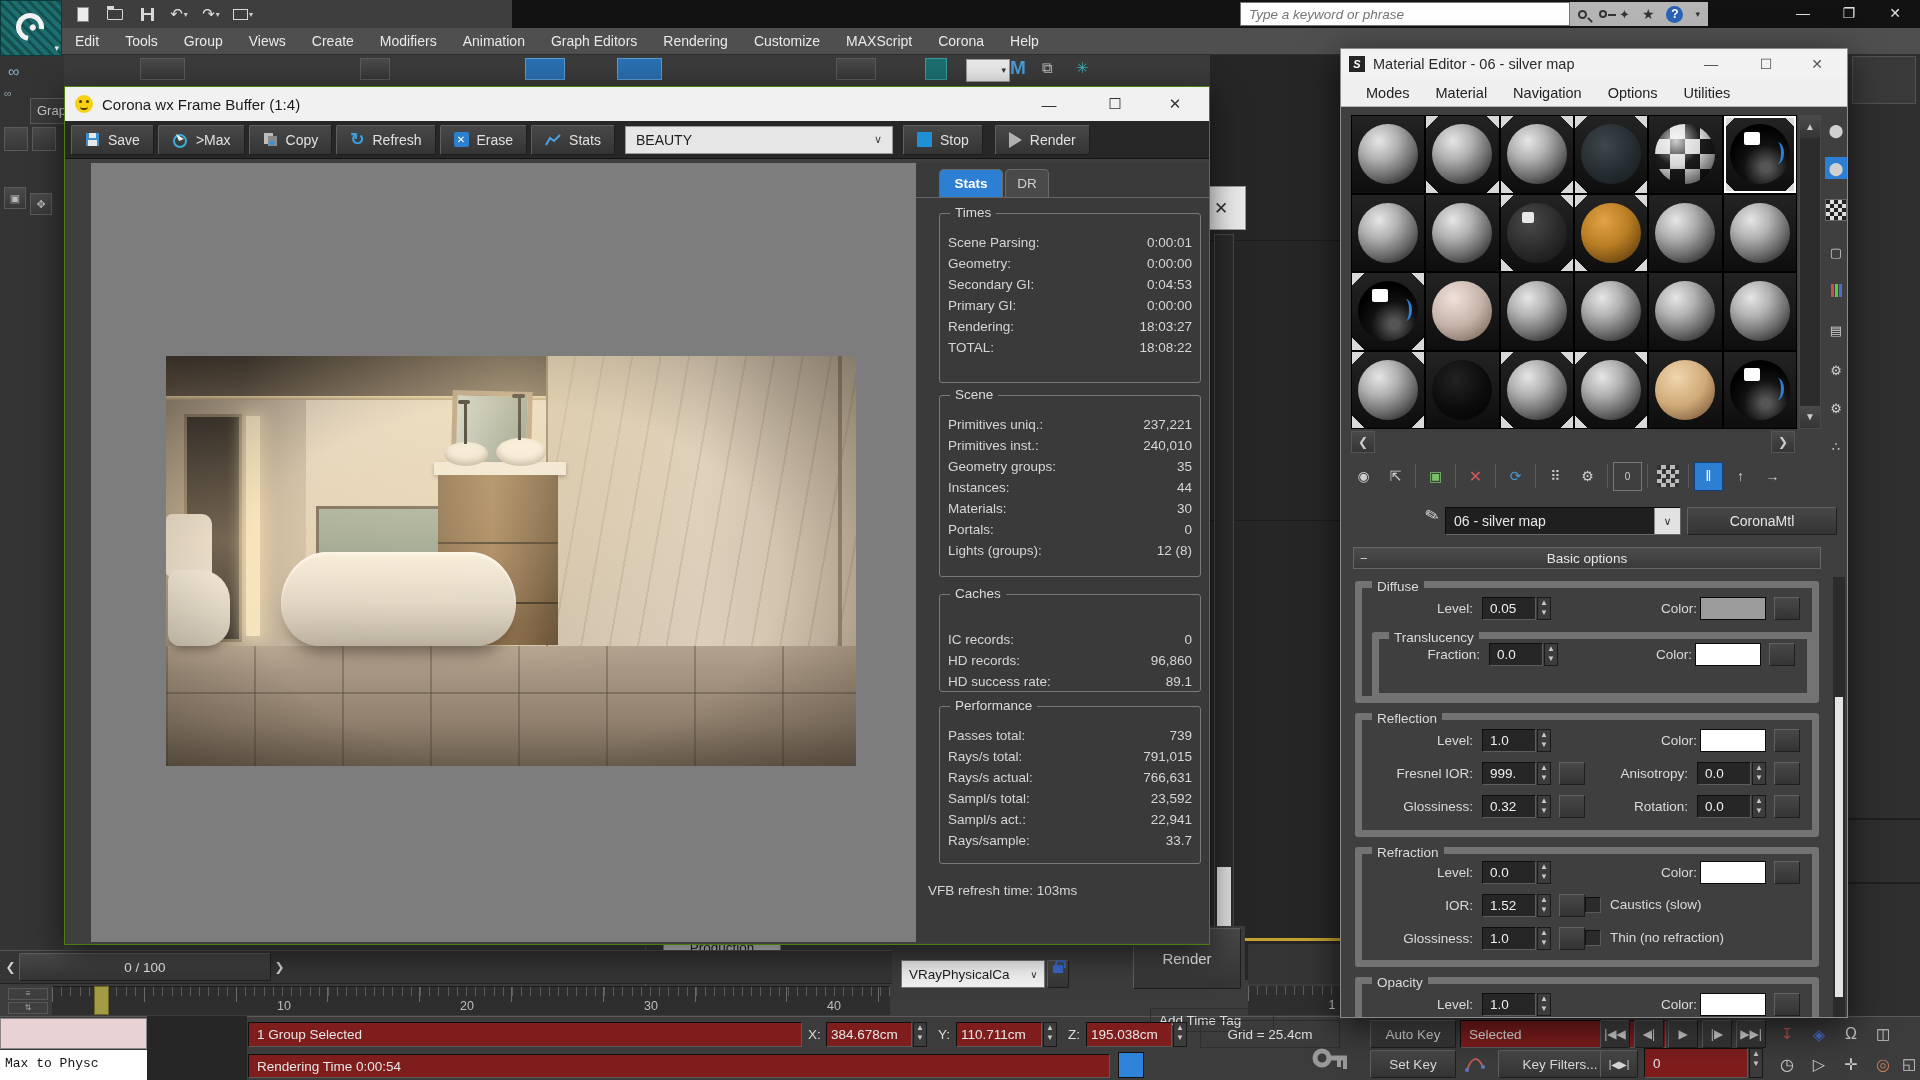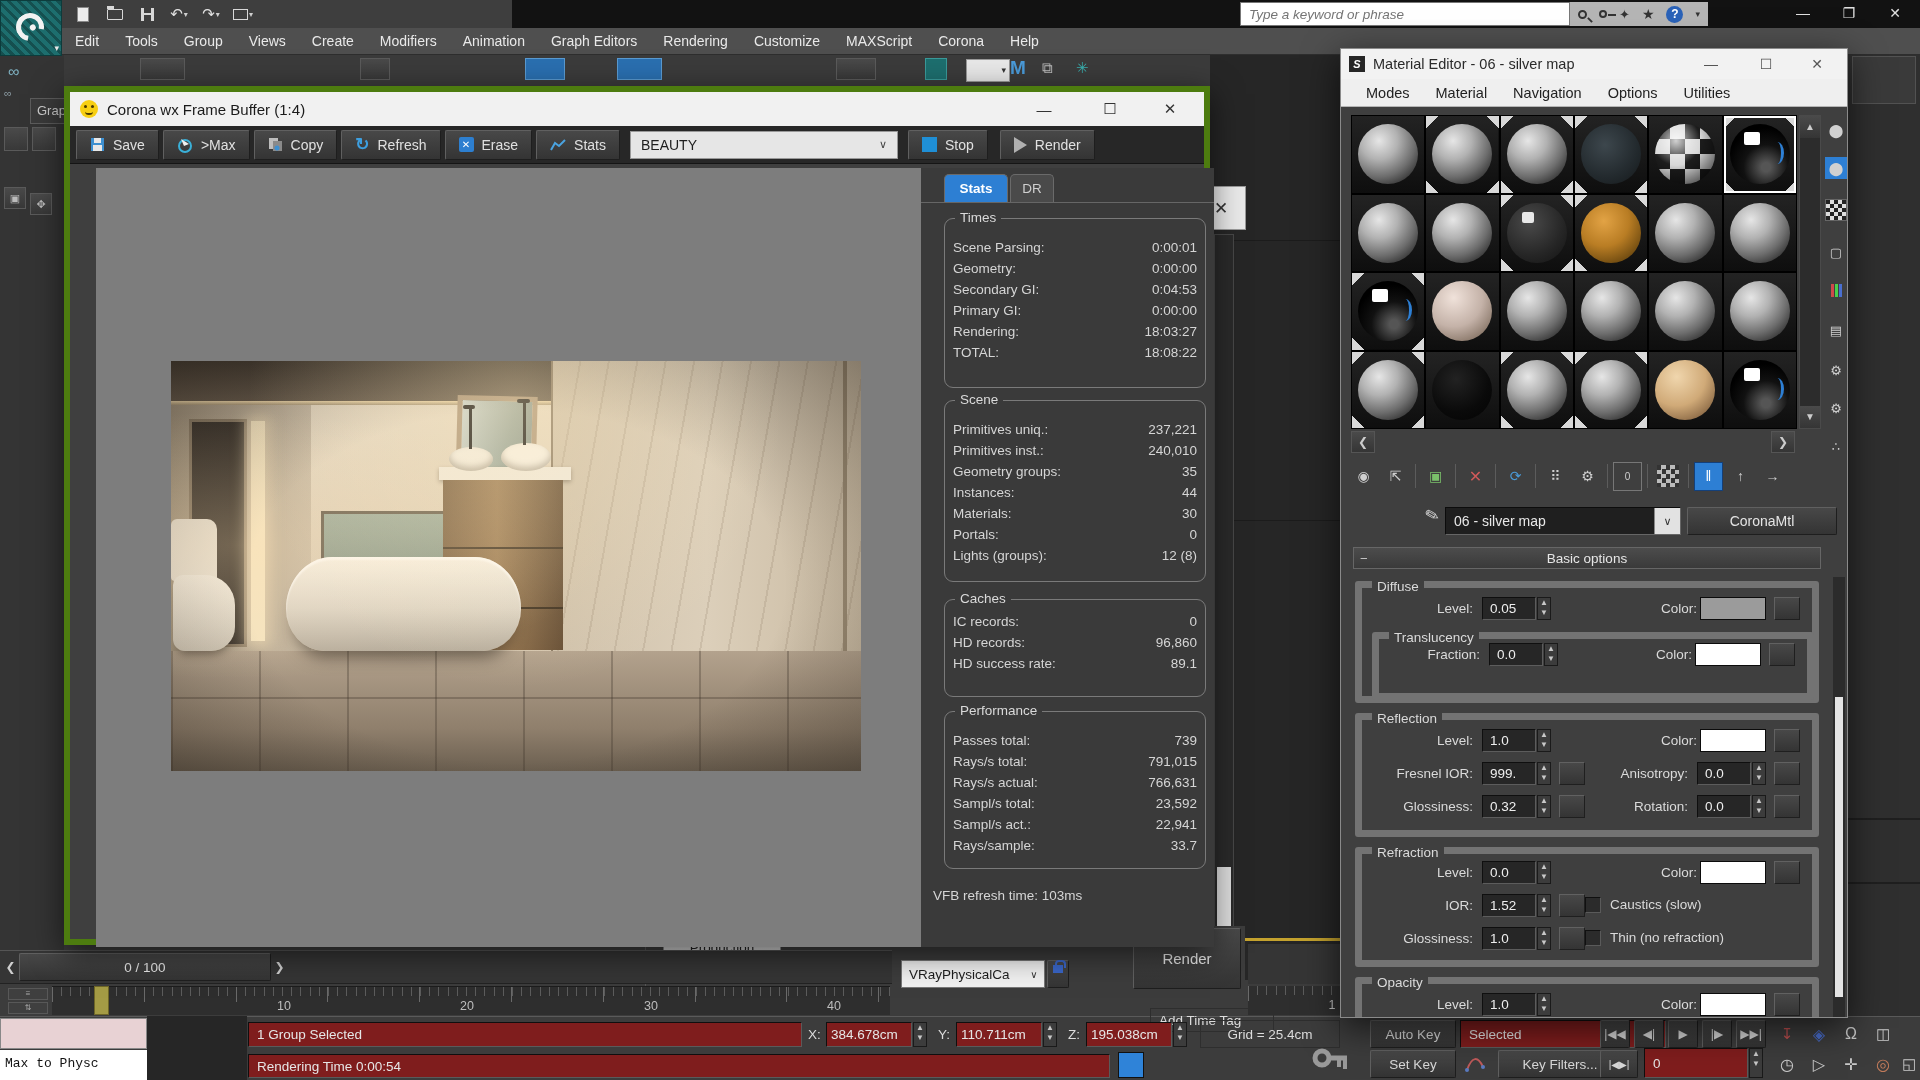--- a/index.html
+++ b/index.html
@@ -41,39 +41,39 @@
   .yellowline{left:1210px;top:938px;width:130px;height:3px;background:#c4a22e;z-index:2}
   .rightcol{left:1848px;top:55px;width:72px;height:965px;background:#2f2f2f;z-index:1}
 
   
   .raised{background:linear-gradient(#484848,#343434);border:1px solid;border-color:#606060 #1e1e1e #1e1e1e #606060;border-radius:2px}
   .sunken{background:#7f1d1d;border:1px solid;border-color:#0f0f0f #5a5a5a #5a5a5a #0f0f0f;color:#e6e6e6}
   .spin{display:inline-flex;flex-direction:column;width:14px;background:#3c3c3c;border:1px solid #1a1a1a}
   .spin i{font-style:normal;font-size:8px;line-height:10px;text-align:center;color:#c8c8c8}
 
   
-  .vfb{left:64px;top:86px;width:1146px;height:859px;background:#3f3f3f;border:6px solid #4d7c0f;box-shadow:0 8px 30px rgba(0,0,0,.6);z-index:5}
+  .vfb{left:64px;top:86px;width:1146px;height:859px;background:#3f3f3f;border:1px solid #4d7c0f;box-shadow:0 8px 30px rgba(0,0,0,.6);z-index:5}
   .vfb-title{position:absolute;left:0;top:0;width:100%;height:34px;background:#f1f1f1;color:#1a1a1a;display:flex;align-items:center;font-size:15px}
   .cicon{width:18px;height:18px;border-radius:50%;background:#f7cf13;margin:0 9px 0 10px;position:relative}
   .cicon::before{content:"";position:absolute;left:4px;top:5px;width:3px;height:3px;background:#4a3a00;border-radius:50%;box-shadow:7px 0 0 #4a3a00}
   .cicon::after{content:"";position:absolute;left:5px;top:8px;width:8px;height:5px;border-bottom:2px solid #4a3a00;border-radius:50%}
   .vfb-ctl{position:absolute;top:0;height:34px;width:56px;color:#333;font-size:15px;display:flex;align-items:center;justify-content:center}
   .vfb-tools{position:absolute;left:0;top:34px;width:100%;height:38px;background:#272727;border-bottom:1px solid #151515;display:flex;align-items:center;padding:0 6px;gap:4px}
   .tbtn{height:30px;display:flex;align-items:center;gap:8px;padding:0 13px;font-size:14px;color:#e0e0e0}
   .channel{width:268px;height:28px;background:#e6e6e6;color:#1d1d1d;display:flex;align-items:center;padding:0 10px;font-size:14px;border:1px solid #999;margin:0 6px}
   .channel .cv{flex:1}
   .stopsq{width:15px;height:15px;background:#1f8fd6}
   .rentri{width:0;height:0;border-left:13px solid #b0b0b0;border-top:8px solid transparent;border-bottom:8px solid transparent}
   .vfb-viewport{position:absolute;left:26px;top:76px;width:825px;height:779px;background:#7d7d7d}
   .statspanel{position:absolute;left:851px;top:76px;width:293px;height:779px;background:#3a3a3a}
   .tab{position:absolute;height:28px;border:1px solid #6a6a6a;border-bottom:none;border-radius:5px 5px 0 0;display:flex;align-items:center;justify-content:center;font-size:13.5px}
   .tab.on{background:#2d7fd3;color:#fff;font-weight:bold}
   .tab.off{background:#4a4a4a;color:#cfcfcf}
   .tabline{position:absolute;left:0;top:34px;width:100%;height:1px;background:#666}
-  .sgrp{position:absolute;border:1px solid #7a7a7a;border-radius:9px}
+  .sgrp{position:absolute;border:1px solid #7a7a7a;border-radius:3px}
   .sgt{position:absolute;top:-9px;left:10px;background:#3a3a3a;padding:0 5px;font-size:13.5px;color:#dadada}
   .srows{position:absolute;left:8px;right:8px;top:16px}
   .srow{display:flex;justify-content:space-between;font-size:13.5px;line-height:21px;color:#d5d5d5}
   .vfbnote{position:absolute;font-size:13.5px;color:#d5d5d5}
 
   
   .render{position:absolute;left:75px;top:193px;width:690px;height:410px;overflow:hidden;background:linear-gradient(#5f564b,#8d8175 35%,#9a8d7e 65%,#70634f)}
   .rc{position:absolute}
 
   
@@ -564,21 +564,21 @@
           </div>
         <div class="srow">
             <span>Lights (groups):</span>
             <span>12 (8)</span>
           </div>
       </div>
     </div>
 
     <div class="sgrp" style="left:23px;top:431px;width:262px;height:98px">
       <span class="sgt">Caches</span>
-      <div class="srows" style="top:11px">
+      <div class="srows" style="top:34px">
         <div class="srow">
             <span>IC records:</span>
             <span>0</span>
           </div>
         <div class="srow">
             <span>HD records:</span>
             <span>96,860</span>
           </div>
         <div class="srow">
             <span>HD success rate:</span>

